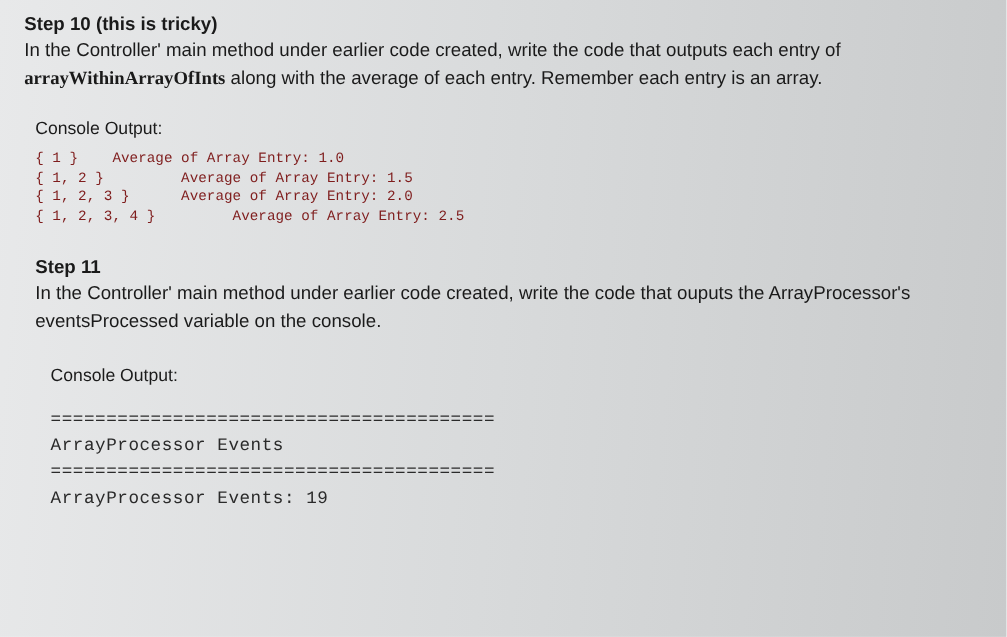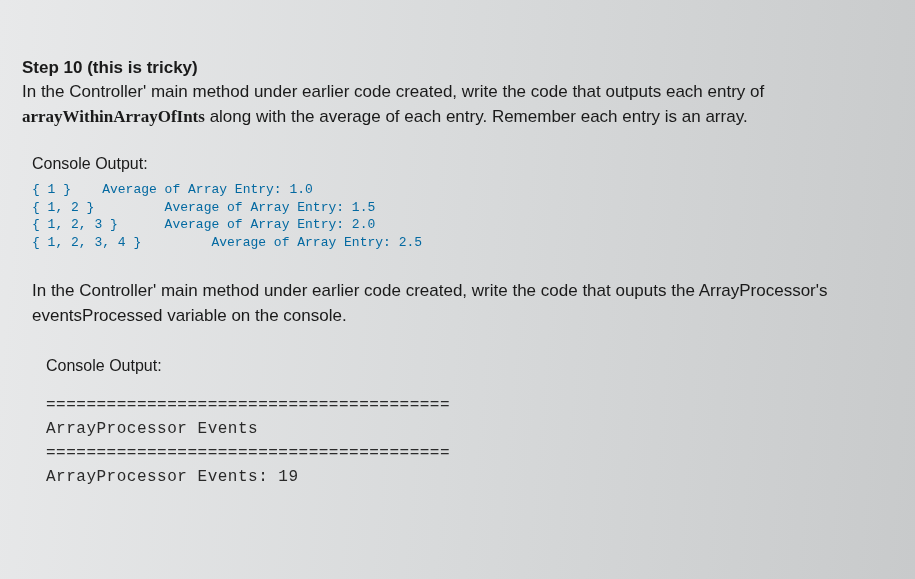--- a/index.html
+++ b/index.html
@@ -14,21 +14,20 @@
       font-family: Arial, Helvetica, sans-serif;
       color: #1a1a1a;
       padding: 12px 22px;
       overflow: hidden;
       position: relative;
     }
     .step-title {
       font-weight: bold;
       font-size: 17px;
       margin-bottom: 2px;
-      margin-top: 46px;
     }
     .step-body {
       font-size: 17px;
       line-height: 1.45;
       margin-bottom: 26px;
     }
     .bold-inline {
       font-weight: bold;
       font-family: Liberation Serif, serif;
     }
@@ -37,21 +36,21 @@
       margin-bottom: 8px;
       margin-left: 10px;
     }
     .console-block {
       font-family: "Courier New", Courier, monospace;
       font-size: 13px;
       line-height: 1.35;
       white-space: pre;
       margin-left: 10px;
       margin-bottom: 28px;
-      color: #0369a1;
+      color: #7f1d1d;
     }
     .step11 {
       margin-left: 10px;
     }
     .step11 .step-title {
       font-size: 17px;
       margin-bottom: 2px;
     }
     .step11 .step-body {
       font-size: 17px;
@@ -83,20 +82,21 @@
   </div>
 
   <div class="console-label">Console Output:</div>
   <div class="console-block">{ 1 }    Average of Array Entry: 1.0
 { 1, 2 }         Average of Array Entry: 1.5
 { 1, 2, 3 }      Average of Array Entry: 2.0
 { 1, 2, 3, 4 }         Average of Array Entry: 2.5</div>
 </div>
 
 <div class="step11">
+  <div class="step-title">Step 11</div>
   <div class="step-body">In the Controller' main method under earlier code created,  write the code that ouputs the ArrayProcessor's  eventsProcessed  variable  on the console.</div>
 
   <div class="console-label2">Console Output:</div>
   <div class="console-block2">========================================
 ArrayProcessor Events
 ========================================
 ArrayProcessor Events: 19</div>
 </div>
 
 </body></html>

